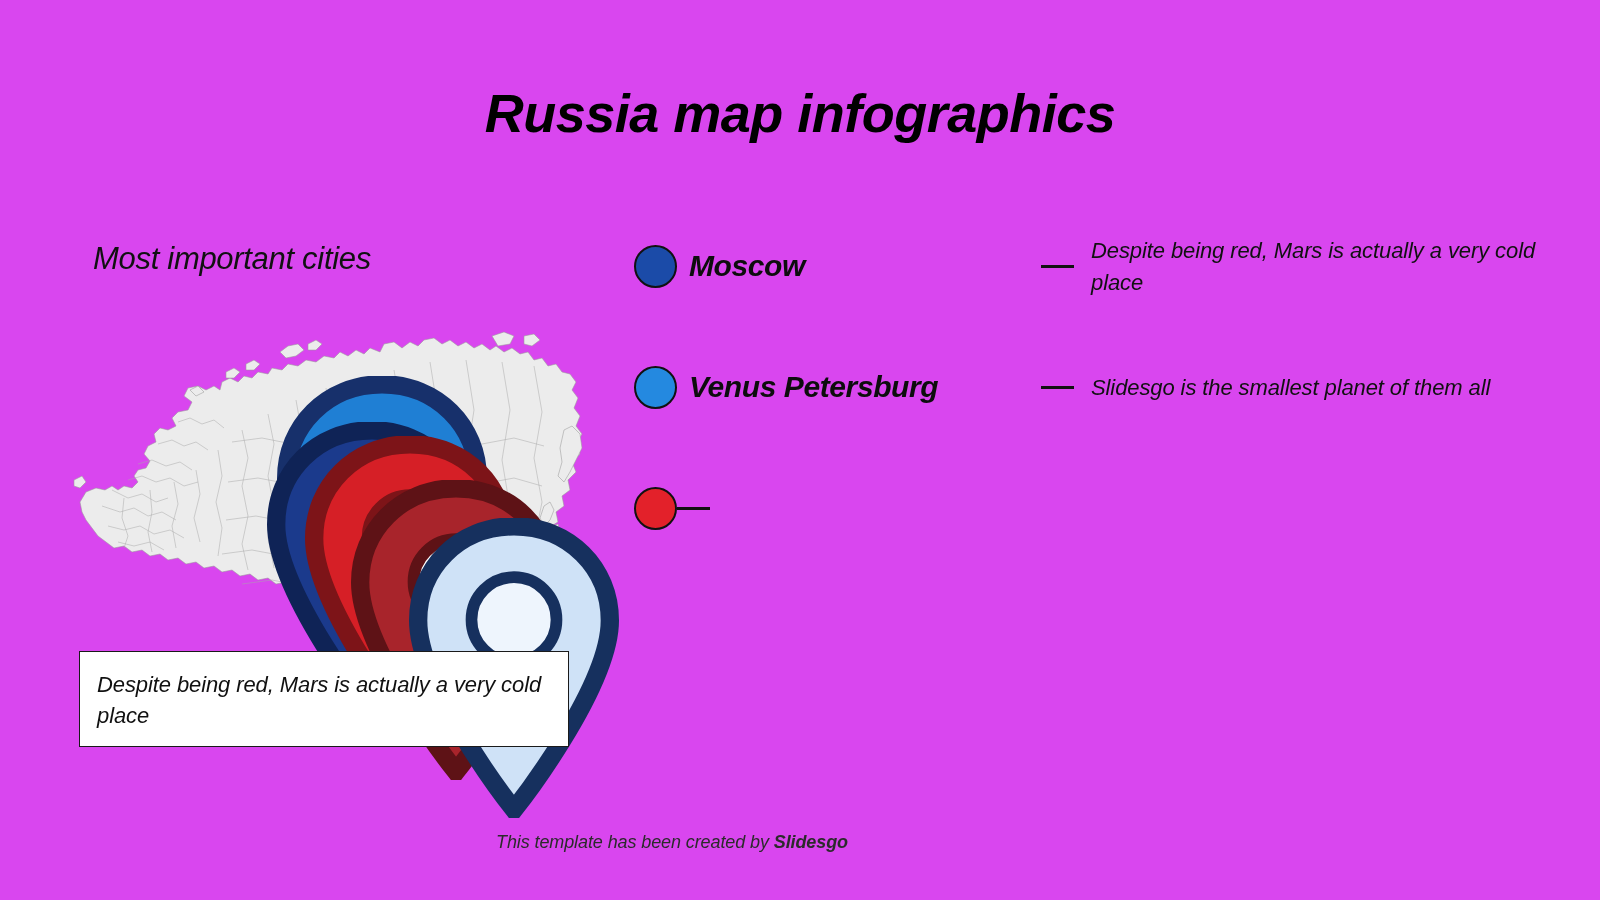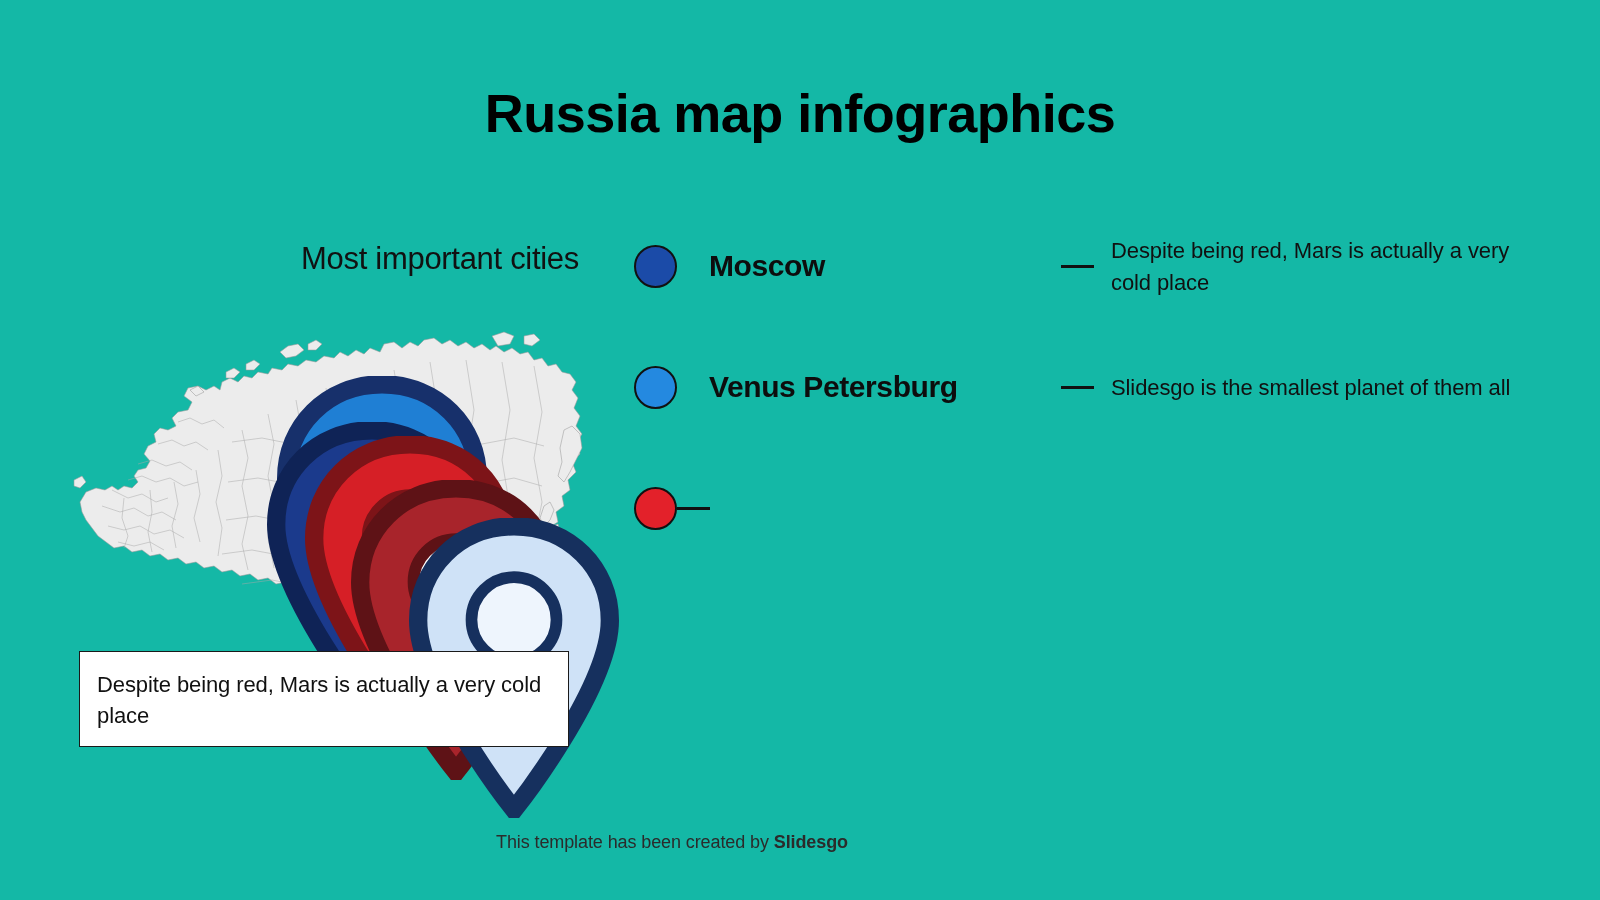--- a/index.html
+++ b/index.html
@@ -10,21 +10,22 @@
     height: 900px;
     background: #ffffff;
     font-family: "Liberation Sans", sans-serif;
     overflow: hidden;
   }
 
   #slide {
     position: relative;
     width: 1600px;
     height: 900px;
-    background: #14b8a6;
+    background: #d946ef;
+    font-style: italic;
   }
 
   
   #title {
     position: absolute;
     top: 82px;
     left: 0;
     width: 1600px;
     text-align: center;
     font-size: 54px;
@@ -42,21 +43,20 @@
     width: 500px;
   }
 
   #section-heading {
     font-size: 31px;
     font-weight: 500;
     color: #111111;
     letter-spacing: -0.3px;
     line-height: 1.2;
     margin-left: 14px;
-    text-align: right;
   }
 
   
   #map-wrap {
     position: absolute;
     left: 72px;
     top: 330px;
     width: 520px;
     height: 300px;
   }
@@ -115,21 +115,21 @@
     flex: 0 0 auto;
     width: 43px;
     height: 43px;
     border-radius: 50%;
     border: 2px solid #111111;
   }
 
   .legend-city {
     flex: 0 0 auto;
     width: 352px;
-    margin-left: 32px;
+    margin-left: 12px;
     font-size: 30px;
     font-weight: bold;
     color: #0d0d0d;
     letter-spacing: -0.4px;
     line-height: 1.15;
   }
 
   .legend-dash {
     flex: 0 0 auto;
     width: 33px;

